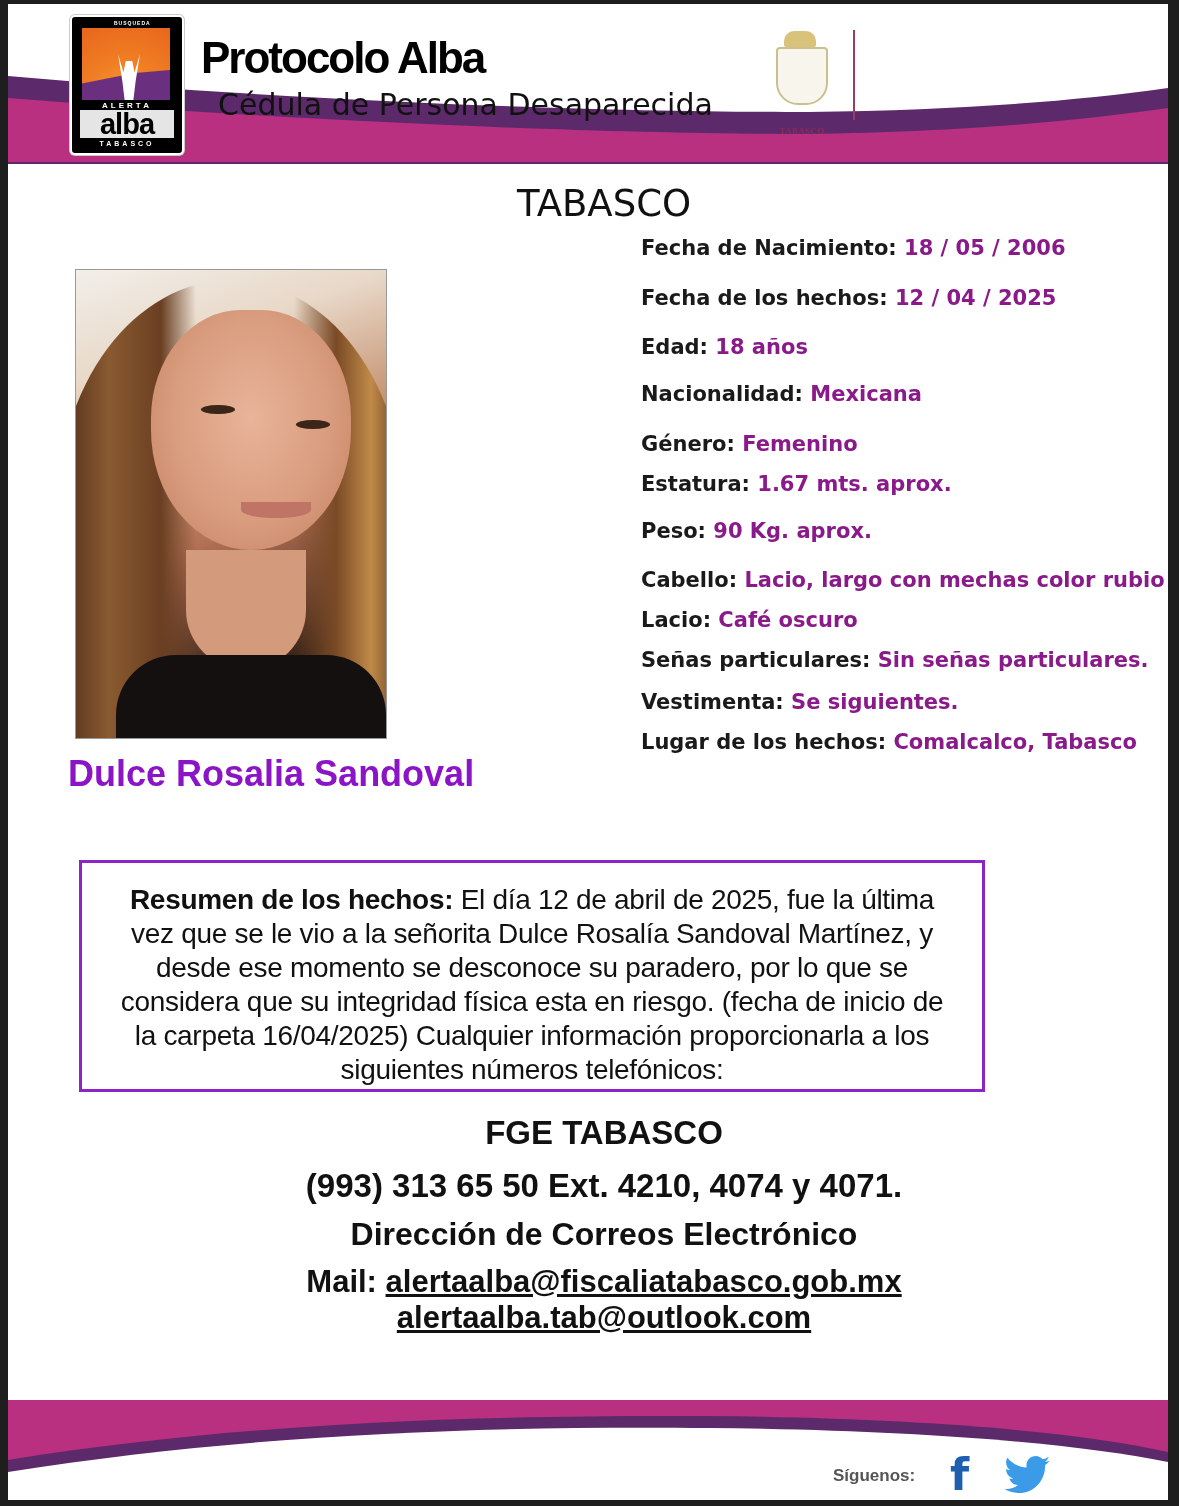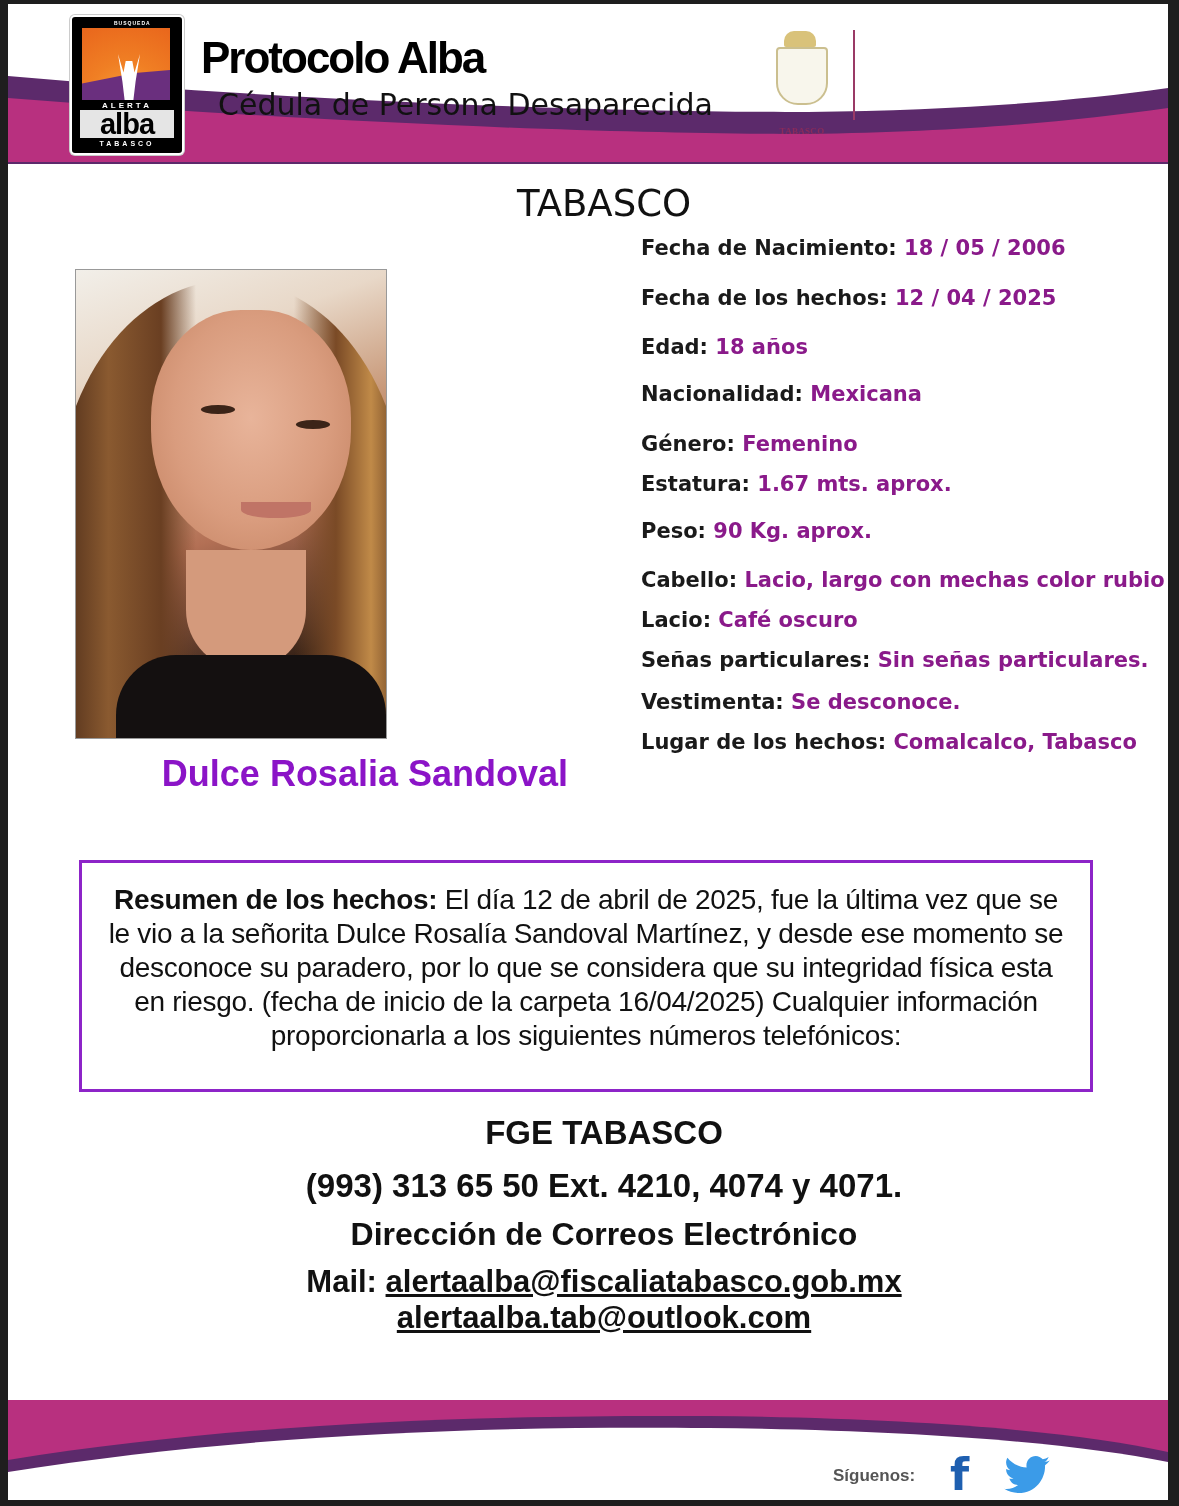--- a/index.html
+++ b/index.html
@@ -47,28 +47,28 @@
   .photo .hair { position:absolute; left:-20px; top:10px; width:350px; height:470px; border-radius:50% 50% 10% 10%;
     background:linear-gradient(90deg,#4a2a18 0%,#8a5a30 15%,#6a3f22 30%,transparent 40%,transparent 68%,#7a4a26 80%,#c08a48 90%,#5a341c 100%); }
   .photo .face { position:absolute; left:75px; top:40px; width:200px; height:240px; border-radius:45% 45% 50% 50%;
     background:radial-gradient(ellipse at 50% 45%,#e8b49a 0%,#d99c7e 55%,#c2805f 100%); }
   .photo .eye1,.photo .eye2 { position:absolute; width:34px; height:9px; border-radius:50%; background:#3b2418; top:135px; }
   .photo .eye1 { left:125px; } .photo .eye2 { left:220px; top:150px; }
   .photo .lips { position:absolute; left:165px; top:232px; width:70px; height:16px; border-radius:0 0 50% 50%; background:#c07466; }
   .photo .shirt { position:absolute; left:40px; top:385px; width:270px; height:120px; border-radius:60px 60px 0 0; background:#141010; }
   .photo .neck { position:absolute; left:110px; top:280px; width:120px; height:120px; background:#d49a7c; border-radius:0 0 50% 50%; }
 
-  .name { position:absolute; left:60px; width:500px; top:748px; text-align:right; color:#8b14c7; font-weight:bold; font-size:36px; line-height:44px; }
+  .name { position:absolute; left:60px; width:500px; top:748px; text-align:left; color:#8b14c7; font-weight:bold; font-size:36px; line-height:44px; }
 
   .fields { position:absolute; left:585px; top:232px; width:560px; font-family:"DejaVu Sans", sans-serif; font-size:21px; font-weight:bold; }
   .field { position:absolute; left:4px; white-space:nowrap;margin-left:44px; }
   .field .lbl { color:#1a1a1a; }
   .field .val { color:#8a1a8a; }
 
-  .summary { position:absolute; left:71px; top:856px; width:1014px; height:232px; border:3px solid #8d24c8; box-sizing:border-box;
+  .summary { position:absolute; left:71px; top:856px; width:906px; height:232px; border:3px solid #8d24c8; box-sizing:border-box;
     text-align:center; font-size:28px; line-height:34px; color:#111; padding:20px 26px 0 26px; letter-spacing:-0.3px; }
   .summary b { font-weight:bold; }
 
   .contact { position:absolute; left:0; width:1192px; text-align:center; color:#111; font-weight:bold; }
   .c1 { top:1110px; font-size:33px; }
   .c2 { top:1163px; font-size:33px; }
   .c3 { top:1212px; font-size:32px; }
   .c4 { top:1260px; font-size:31px; }
   .c5 { top:1296px; font-size:31px; }
   .mail { text-decoration:underline; color:#111; }
@@ -129,21 +129,21 @@
     <div class="field" style="top:0px"><span class="lbl">Fecha de Nacimiento:</span> <span class="val">18 / 05 / 2006</span></div>
     <div class="field" style="top:50px"><span class="lbl">Fecha de los hechos:</span> <span class="val">12 / 04 / 2025</span></div>
     <div class="field" style="top:99px"><span class="lbl">Edad:</span> <span class="val">18 años</span></div>
     <div class="field" style="top:146px"><span class="lbl">Nacionalidad:</span> <span class="val">Mexicana</span></div>
     <div class="field" style="top:196px"><span class="lbl">Género:</span> <span class="val">Femenino</span></div>
     <div class="field" style="top:236px"><span class="lbl">Estatura:</span> <span class="val">1.67 mts. aprox.</span></div>
     <div class="field" style="top:283px"><span class="lbl">Peso:</span> <span class="val">90 Kg. aprox.</span></div>
     <div class="field" style="top:332px"><span class="lbl">Cabello:</span> <span class="val">Lacio, largo con mechas color rubio</span></div>
     <div class="field" style="top:372px"><span class="lbl">Lacio:</span> <span class="val">Café oscuro</span></div>
     <div class="field" style="top:412px"><span class="lbl">Señas particulares:</span> <span class="val">Sin señas particulares.</span></div>
-    <div class="field" style="top:454px"><span class="lbl">Vestimenta:</span> <span class="val">Se desconoce.</span></div>
+    <div class="field" style="top:454px"><span class="lbl">Vestimenta:</span> <span class="val">Se siguientes.</span></div>
     <div class="field" style="top:494px"><span class="lbl">Lugar de los hechos:</span> <span class="val">Comalcalco, Tabasco</span></div>
   </div>
 
   <div class="summary">
     <b>Resumen de los hechos:</b><span> El día 12 de abril de 2025, fue la última vez que se le vio a la señorita Dulce Rosalía Sandoval Martínez, y desde ese momento se desconoce su paradero, por lo que se considera que su integridad física esta en riesgo. (fecha de inicio de la carpeta 16/04/2025) Cualquier información proporcionarla a los siguientes números telefónicos:</span>
   </div>
 
   <div class="contact c1">FGE TABASCO</div>
   <div class="contact c2">(993) 313 65 50 Ext. 4210, 4074 y 4071.</div>
   <div class="contact c3">Dirección de Correos Electrónico</div>

